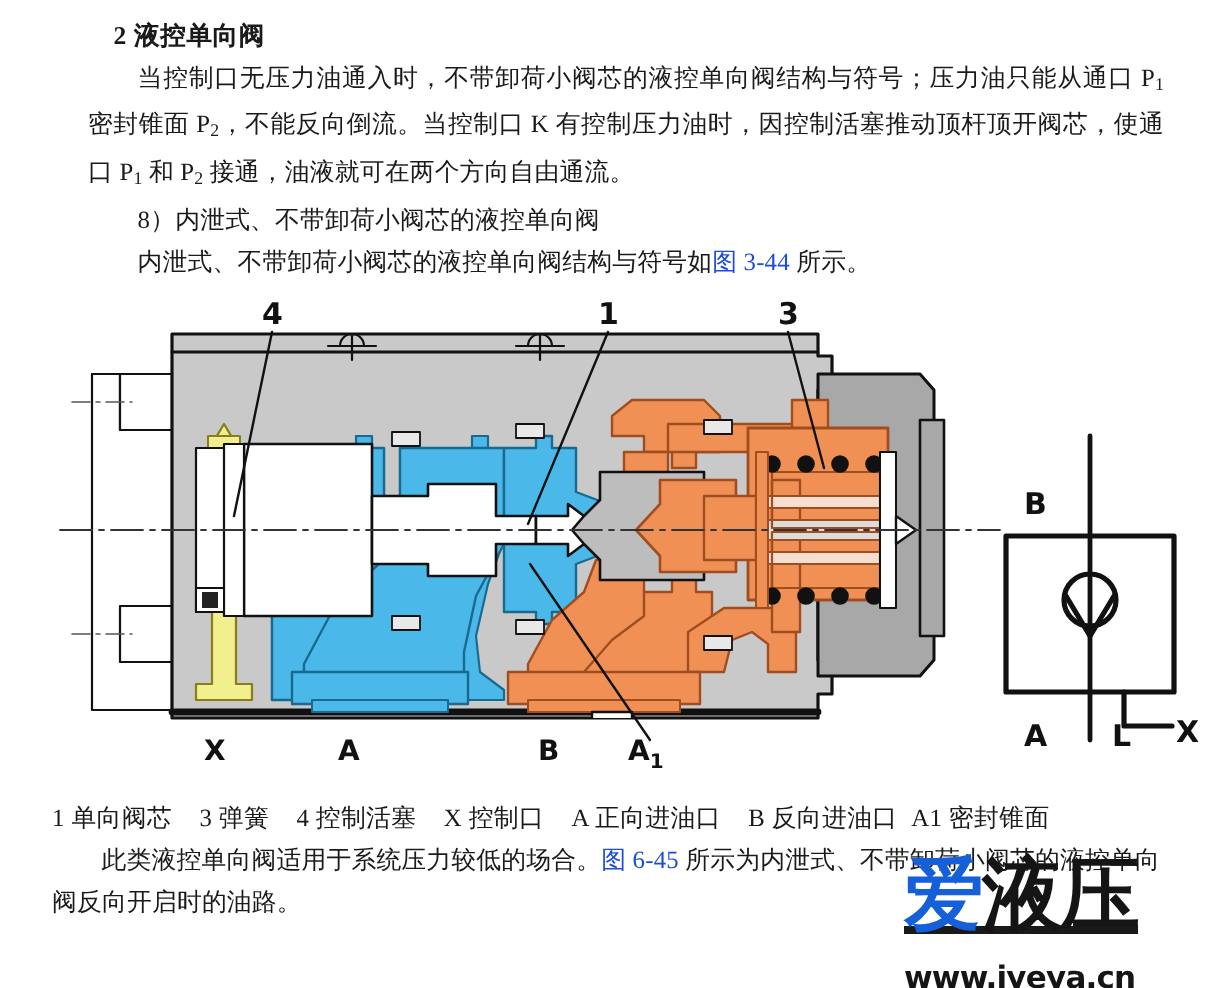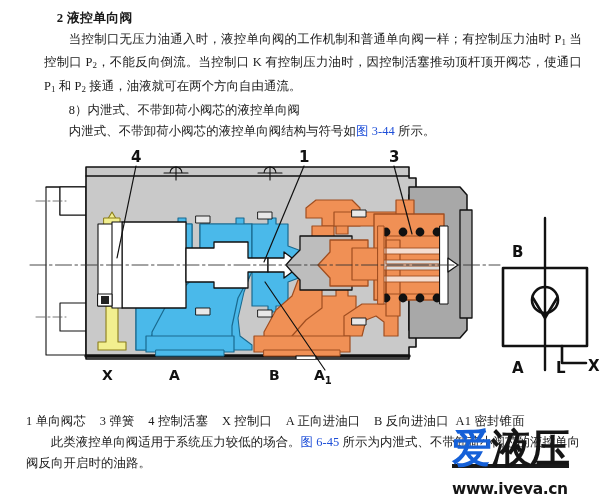--- a/index.html
+++ b/index.html
@@ -29,21 +29,20 @@
   .indent1 { text-indent: 1em; display: block; }
   .red { color: #1d4ed8; }
   sub { font-size: 0.72em; vertical-align: -0.25em; }
 
   .txt-bottom {
     position: absolute;
     left: 26px; top: 399px; width: 566px;
     font-size: 12.4px;
     line-height: 21px;
     letter-spacing: 0.1px;
-    margin-top: 12px;
   }
   .legend-line { display: block; white-space: nowrap; letter-spacing: .2px; }
   .caption-line { display: block; text-indent: 3.3em; }
   .sp { display: inline-block; width: .55em; }
   .spw { display: inline-block; width: 1.1em; }
 
   
   .figure {
     position: absolute;
     left: 0; top: 140px;
@@ -79,21 +78,21 @@
     white-space: nowrap;
   }
 </style>
 </head>
 <body>
 
 <div class="page">
 
   <div class="txt-top">
     <span class="heading indent1">2  液控单向阀</span>
-    <span class="indent2"><span>当控制口无压力油通入时，液控单向阀的工作机制和普通单向阀一样；有控制压力油时 P</span><sub>1</sub><span> 当控制口 P</span><sub>2</sub><span>，不能反向倒流。当控制口 K 有控制压力油时，因控制活塞推动顶杆顶开阀芯，使通口 P</span><sub>1</sub><span> 和 P</span><sub>2</sub><span> 接通，油液就可在两个方向自由通流。</span></span>
+    <span class="indent2"><span>当控制口无压力油通入时，不带卸荷小阀芯的液控单向阀结构与符号；压力油只能从通口 P</span><sub>1</sub><span> 密封锥面 P</span><sub>2</sub><span>，不能反向倒流。当控制口 K 有控制压力油时，因控制活塞推动顶杆顶开阀芯，使通口 P</span><sub>1</sub><span> 和 P</span><sub>2</sub><span> 接通，油液就可在两个方向自由通流。</span></span>
     <span class="indent2">8）内泄式、不带卸荷小阀芯的液控单向阀</span>
     <span class="indent2"><span>内泄式、不带卸荷小阀芯的液控单向阀结构与符号如</span><span class="red">图 3-44</span><span> 所示。</span></span>
   </div>
 
   <div class="figure">
   <svg width="611" height="258" viewBox="0 0 611 258" xmlns="http://www.w3.org/2000/svg">
     <defs>
       <clipPath id="bodyclip">
         <path d="M86 27 L470 27 L470 219 L86 219 Z"></path>
       </clipPath>

